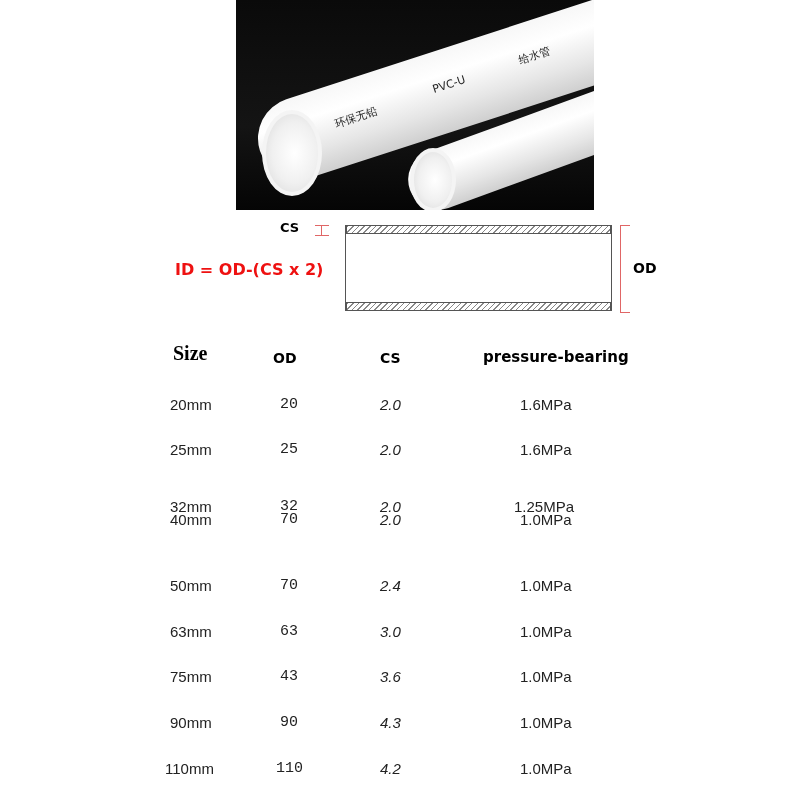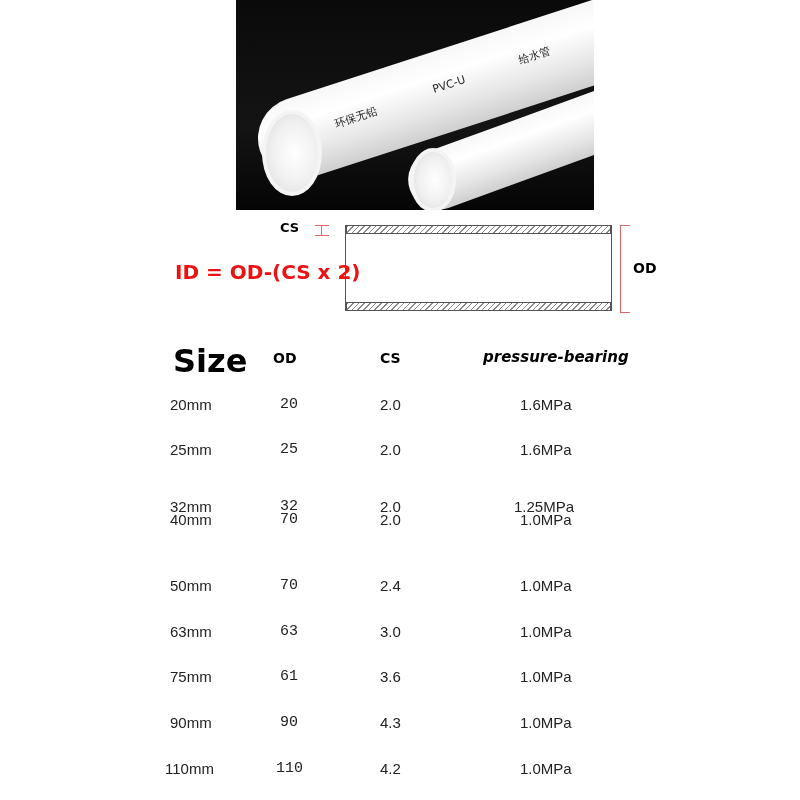--- a/index.html
+++ b/index.html
@@ -21,33 +21,33 @@
     .wall { position: absolute; left: 0; width: 100%; height: 9px; border: 1px solid #555; box-sizing: border-box;
       background: repeating-linear-gradient(135deg, #888 0 1px, #fff 1px 4px); }
     .wall-top { top: 0; }
     .wall-bot { bottom: 0; }
     .cs-label { position: absolute; left: 105px; top: 5px; font-weight: bold; font-size: 13px; color: #000; }
     .cs-marker { position: absolute; left: 140px; top: 10px; width: 14px; height: 9px; border-top: 1px solid #e06666; border-bottom: 1px solid #e06666; }
     .cs-marker::after { content: ""; position: absolute; left: 6px; top: 0; width: 1px; height: 100%; background: #e06666; }
     .od-marker { position: absolute; left: 445px; top: 10px; width: 10px; height: 86px; border-top: 1px solid #e06666; border-bottom: 1px solid #e06666; }
     .od-marker::after { content: ""; position: absolute; left: 0; top: 0; width: 1px; height: 100%; background: #e06666; }
     .od-label { position: absolute; left: 458px; top: 45px; font-weight: bold; font-size: 14px; color: #000; }
-    .formula { position: absolute; left: 0; top: 45px; font-weight: bold; font-size: 20px; color: #ee1111; white-space: nowrap; }
+    .formula { position: absolute; left: 0; top: 45px; font-weight: bold; font-size: 16px; color: #ee1111; white-space: nowrap; }
 
     .table { position: absolute; left: 0; top: 0; width: 800px; }
     .hdr { position: absolute; font-weight: bold; color: #000; white-space: nowrap; }
-    .h-size { left: 173px; top: 342px; font-size: 32px; }
+    .h-size { left: 173px; top: 342px; font-size: 20px; font-family: Liberation Serif, serif; }
     .h-od { left: 273px; top: 350px; font-size: 14px; }
     .h-cs { left: 380px; top: 350px; font-size: 14px; }
-    .h-pb { left: 483px; top: 348px; font-size: 15px; font-style: italic; }
+    .h-pb { left: 483px; top: 348px; font-size: 15px; }
     .row { position: absolute; left: 0; width: 776px; height: 44px; }
     .cell { position: absolute; font-size: 15px; color: #222; white-space: nowrap; font-family: "Liberation Sans", sans-serif; }
     .c-size { left: 170px; }
     .c-od { left: 280px; font-family: Liberation Mono, monospace; }
-    .c-cs { left: 380px; }
+    .c-cs { left: 380px; font-style: italic; }
     .c-pb { left: 520px; }
   </style>
 </head>
 <body>
 
 <div class="photo">
   <div class="pipe pipe-big"></div>
   <div class="pipe pipe-small"></div>
   <div class="pipe-end pipe-end-big"></div>
   <div class="pipe-end pipe-end-small"></div>
@@ -105,21 +105,21 @@
     <span class="cell c-pb">1.0MPa</span>
   </div>
   <div class="row" style="top:623px">
     <span class="cell c-size">63mm</span>
     <span class="cell c-od">63</span>
     <span class="cell c-cs">3.0</span>
     <span class="cell c-pb">1.0MPa</span>
   </div>
   <div class="row" style="top:668px">
     <span class="cell c-size">75mm</span>
-    <span class="cell c-od">61</span>
+    <span class="cell c-od">43</span>
     <span class="cell c-cs">3.6</span>
     <span class="cell c-pb">1.0MPa</span>
   </div>
   <div class="row" style="top:714px">
     <span class="cell c-size">90mm</span>
     <span class="cell c-od">90</span>
     <span class="cell c-cs">4.3</span>
     <span class="cell c-pb">1.0MPa</span>
   </div>
   <div class="row" style="top:760px">

